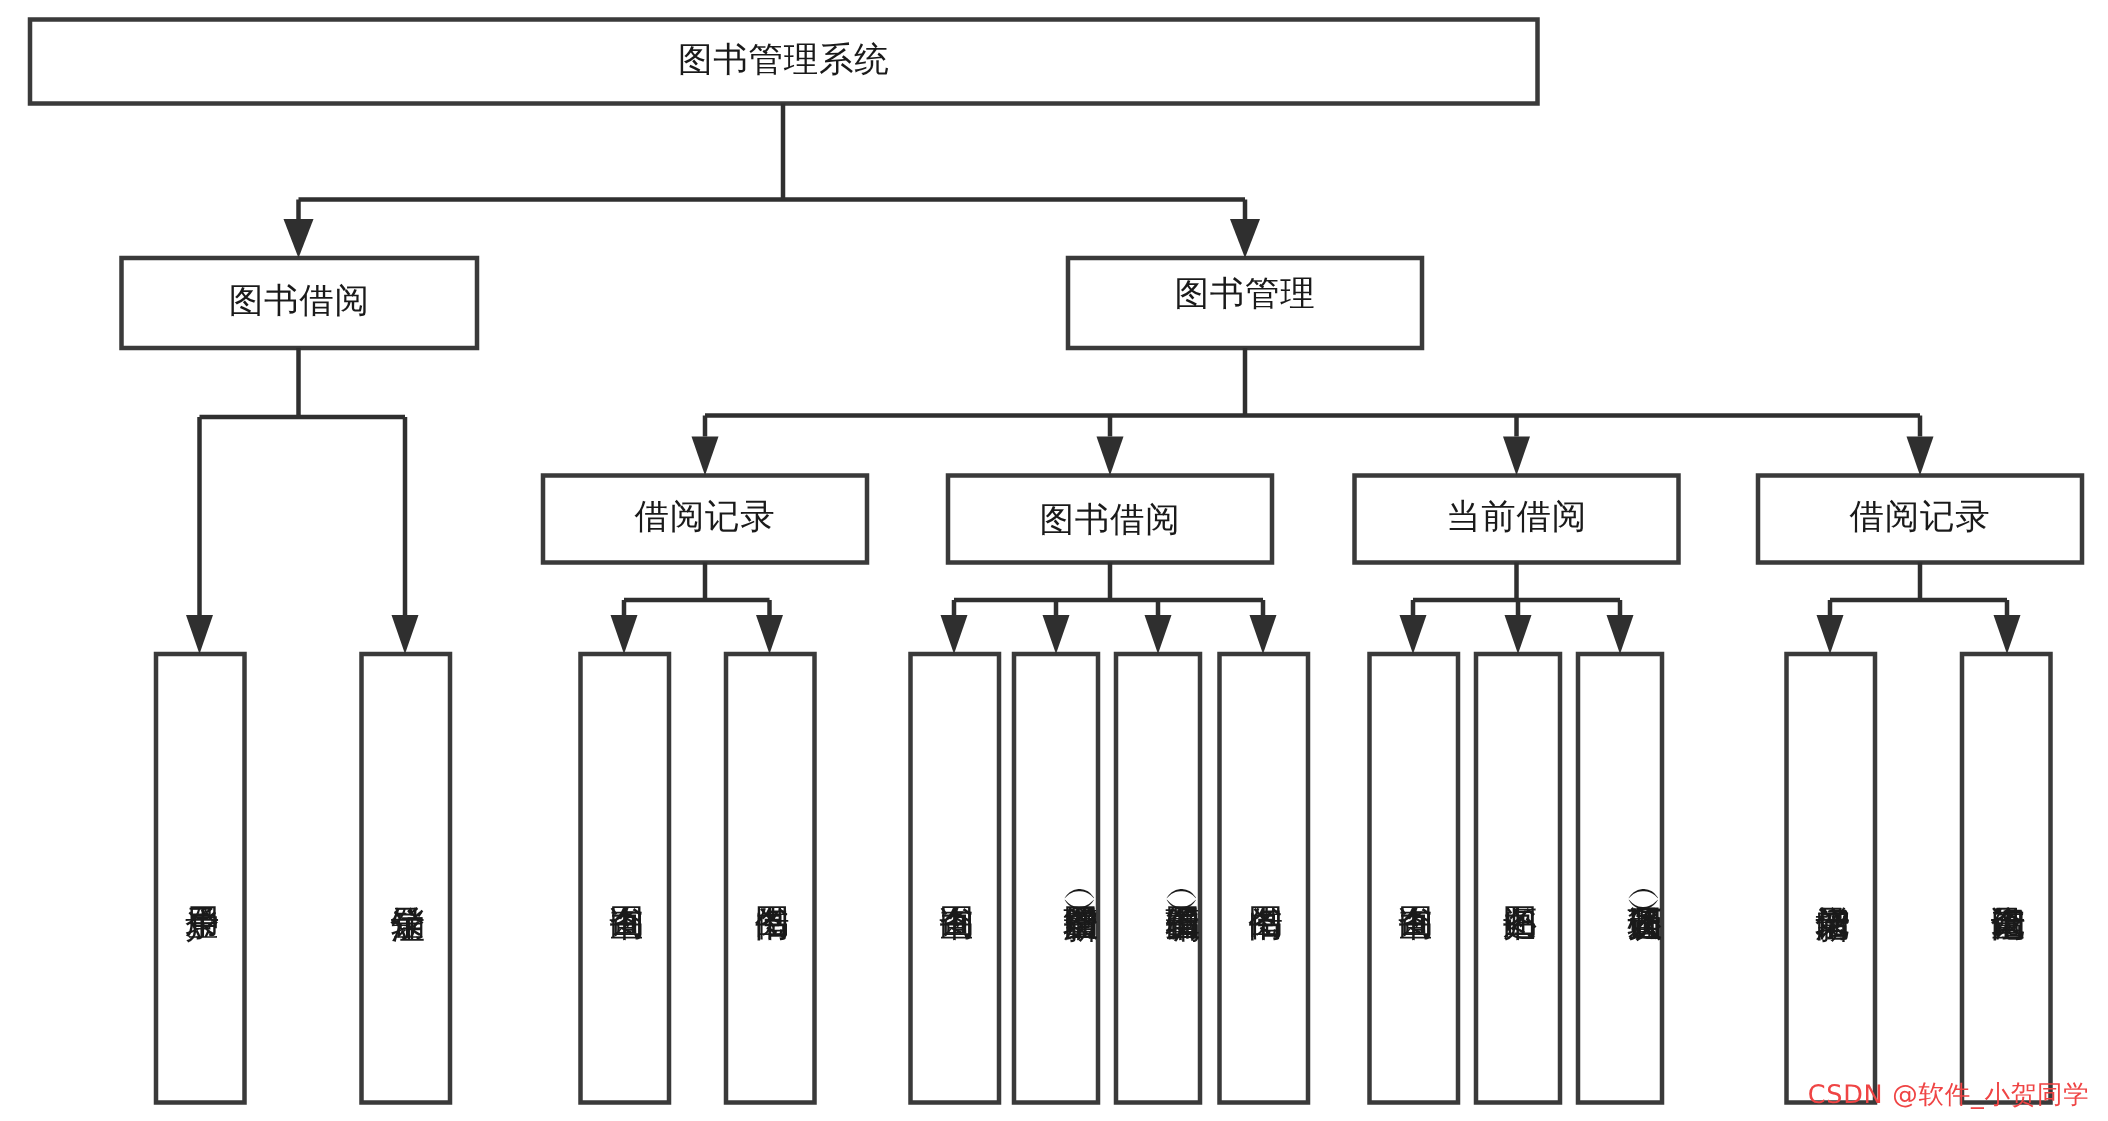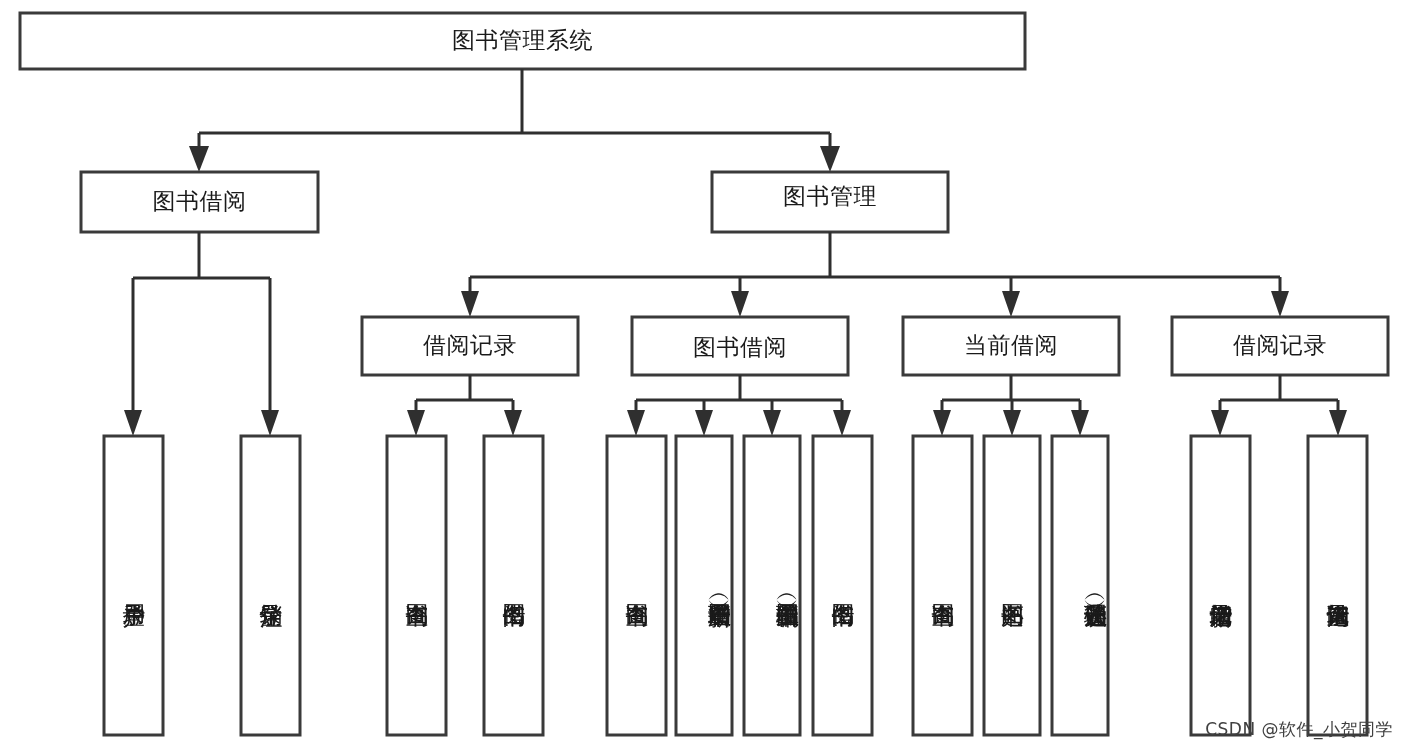--- a/index.html
+++ b/index.html
@@ -66,21 +66,21 @@
     writing-mode: vertical-rl;
     text-orientation: upright;
     pointer-events: none;
     overflow: hidden;
   }
   .watermark {
     position: absolute;
     right: 12px;
     bottom: 6px;
     font-size: 17px;
-    color: #404040;
+    color: #ef4444;
     letter-spacing: 0.5px;
     white-space: nowrap;
     pointer-events: none;
   }
 </style>
 </head>
 <body>
 
 <div id="diagram-root">
 

